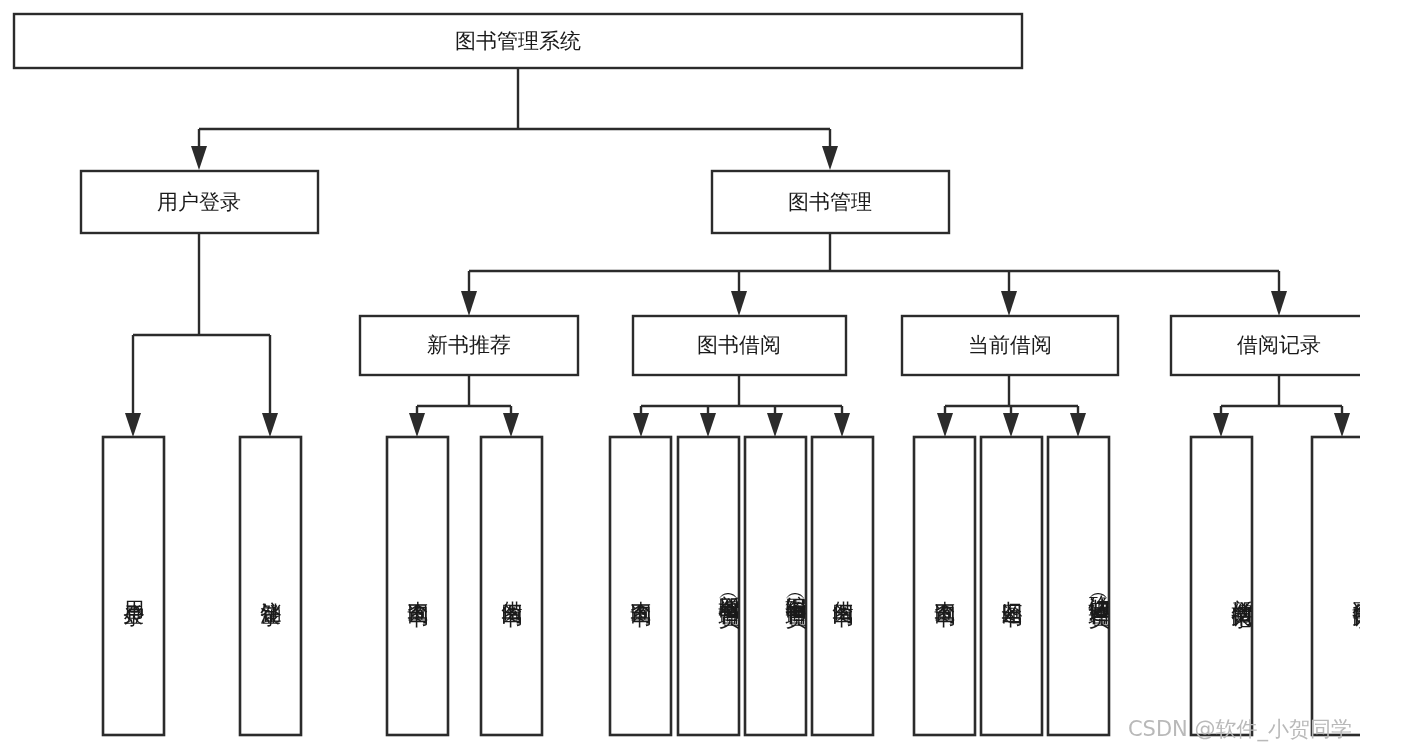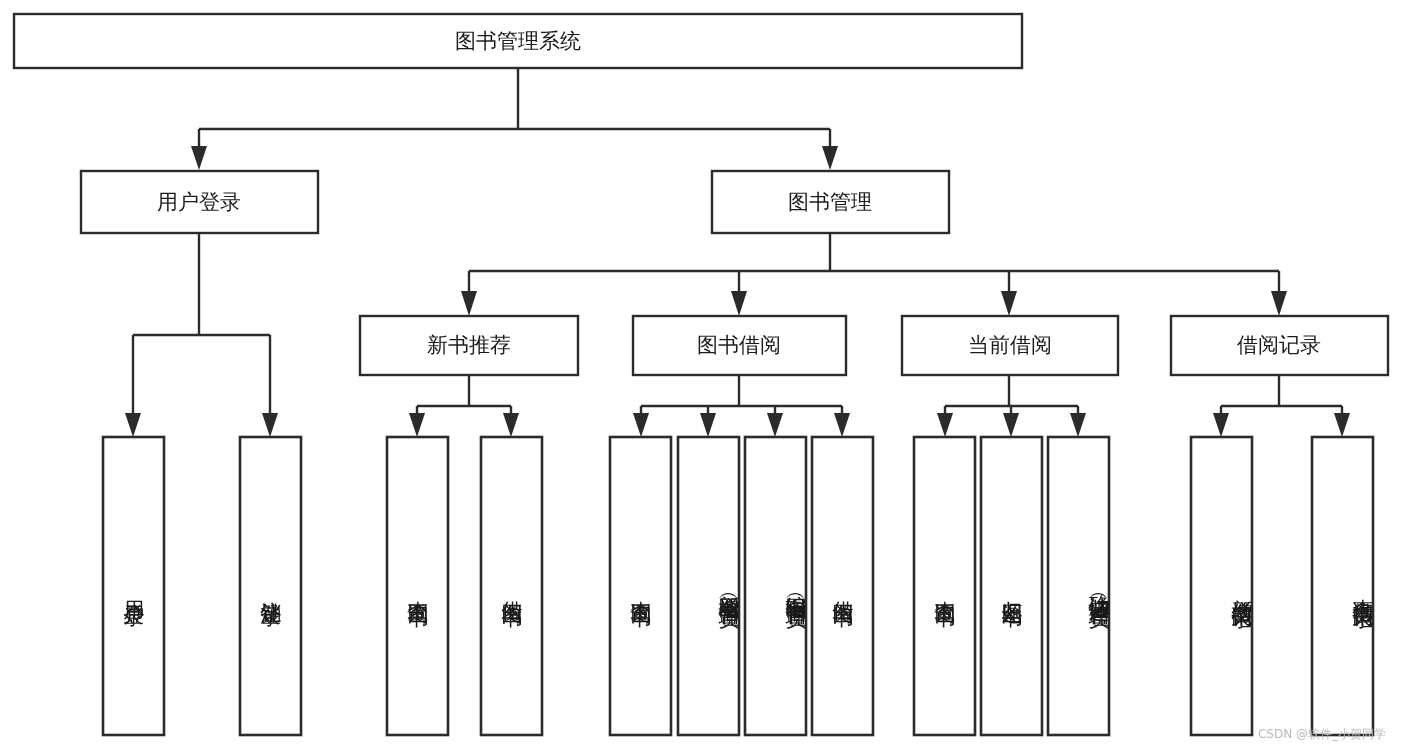--- a/index.html
+++ b/index.html
@@ -10,21 +10,20 @@
   }
   body {
     font-family: "DejaVu Sans", "Liberation Sans", sans-serif;
   }
   #diagram-root {
     position: relative;
     width: 1360px;
     height: 747px;
     background: #ffffff;
     overflow: hidden;
-    padding-left: 34px;
   }
   svg#tree-svg {
     position: absolute;
     top: 0;
     left: 0;
     width: 1405px;
     height: 747px;
     display: block;
   }
   .node-rect {
@@ -70,21 +69,21 @@
     justify-content: center;
     white-space: nowrap;
     pointer-events: none;
     user-select: none;
   }
   .watermark {
     position: absolute;
     right: 8px;
     bottom: 4px;
     font-family: "DejaVu Sans", "Liberation Sans", sans-serif;
-    font-size: 12px;
+    font-size: 21px;
     color: #b9b9b9;
     white-space: nowrap;
     user-select: none;
   }
 </style>
 </head>
 <body>
 
 <div id="diagram-root">
 

